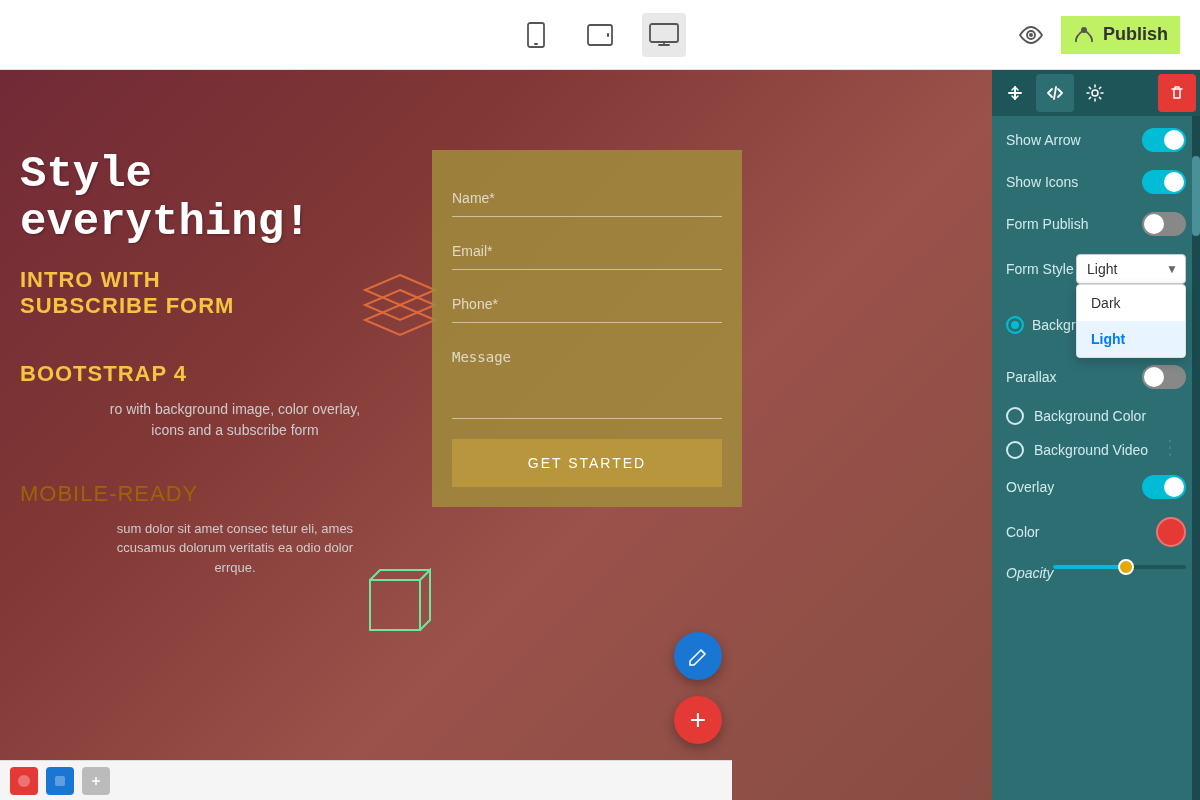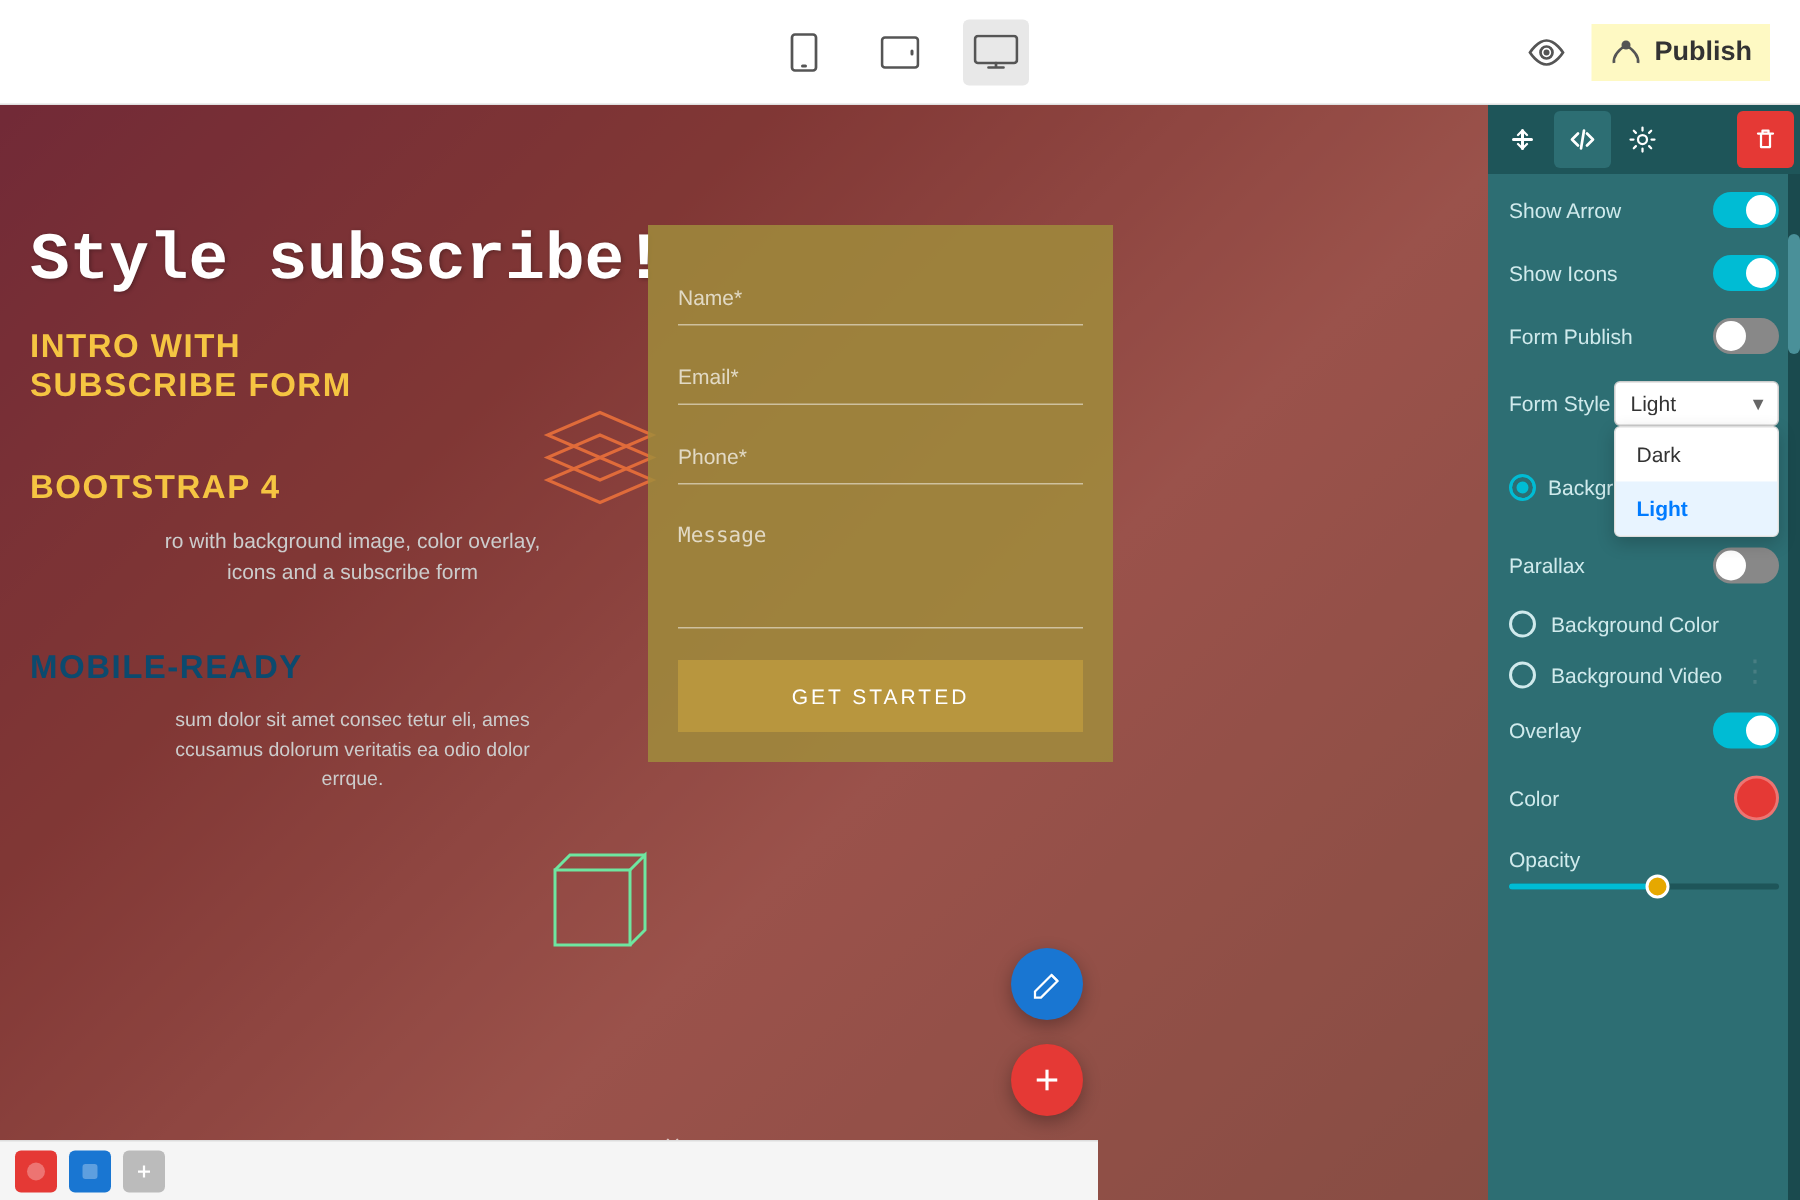--- a/index.html
+++ b/index.html
@@ -47,21 +47,21 @@
     }
     .eye-icon {
       font-size: 24px;
       color: #555;
       cursor: pointer;
     }
     .publish-btn {
       display: flex;
       align-items: center;
       gap: 8px;
-      background: #fef9c3;
+      background: #bef264;
       border: none;
       cursor: pointer;
       font-size: 18px;
       font-weight: 600;
       color: #333;
       padding: 8px 12px;
     }
 
     
     #main-area {
@@ -109,23 +109,23 @@
       letter-spacing: 1px;
     }
     .hero-desc {
       color: #ccc;
       font-size: 14px;
       text-align: center;
       margin-bottom: 20px;
       line-height: 1.5;
     }
     .hero-mobile {
-      color: #0c4a6e;
+      color: #a16207;
       font-size: 22px;
-      font-weight: bold;
+      font-weight: normal;
       margin-bottom: 12px;
       letter-spacing: 1px;
     }
     .hero-body {
       color: #ccc;
       font-size: 13px;
       text-align: center;
       line-height: 1.5;
     }
 
@@ -359,22 +359,23 @@
       width: 70px;
       height: 50px;
       object-fit: cover;
       border-radius: 4px;
       background: linear-gradient(135deg, #555 0%, #888 100%);
     }
 
     
     .slider-row {
       display: flex;
-      flex-direction: column;
+      flex-direction: row;
       margin-bottom: 26px;
+      font-style: italic;
     }
     .slider-label {
       color: #d0eaec;
       font-size: 14px;
       margin-bottom: 8px;
     }
     .slider-track {
       width: 100%;
       height: 4px;
       background: #1e5559;
@@ -508,21 +509,21 @@
   </div>
 </div>
 
 <div id="main-area">
 
   <div id="canvas">
     <div id="hero-bg"></div>
     <div class="overlay"></div>
 
     <div class="hero-content">
-      <div class="hero-title">Style subscribe!</div>
+      <div class="hero-title">Style everything!</div>
       <div class="hero-subtitle">
         <span>INTRO WITH</span><br>
         <span>SUBSCRIBE FORM</span>
       </div>
       <div style="height:30px;"></div>
       <div class="hero-subtitle" style="color:#f5c542;">
         <span>BOOTSTRAP 4</span>
       </div>
       <div class="hero-desc">
         ro with background image, color overlay,<br>icons and a subscribe form

